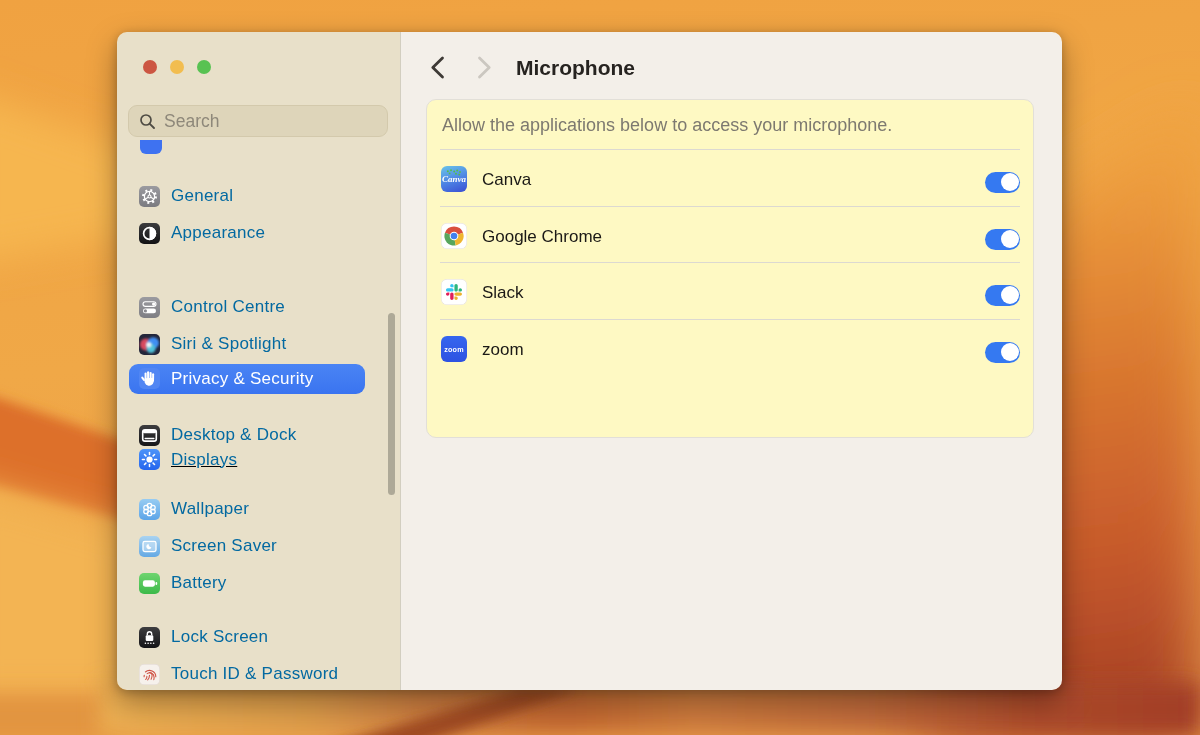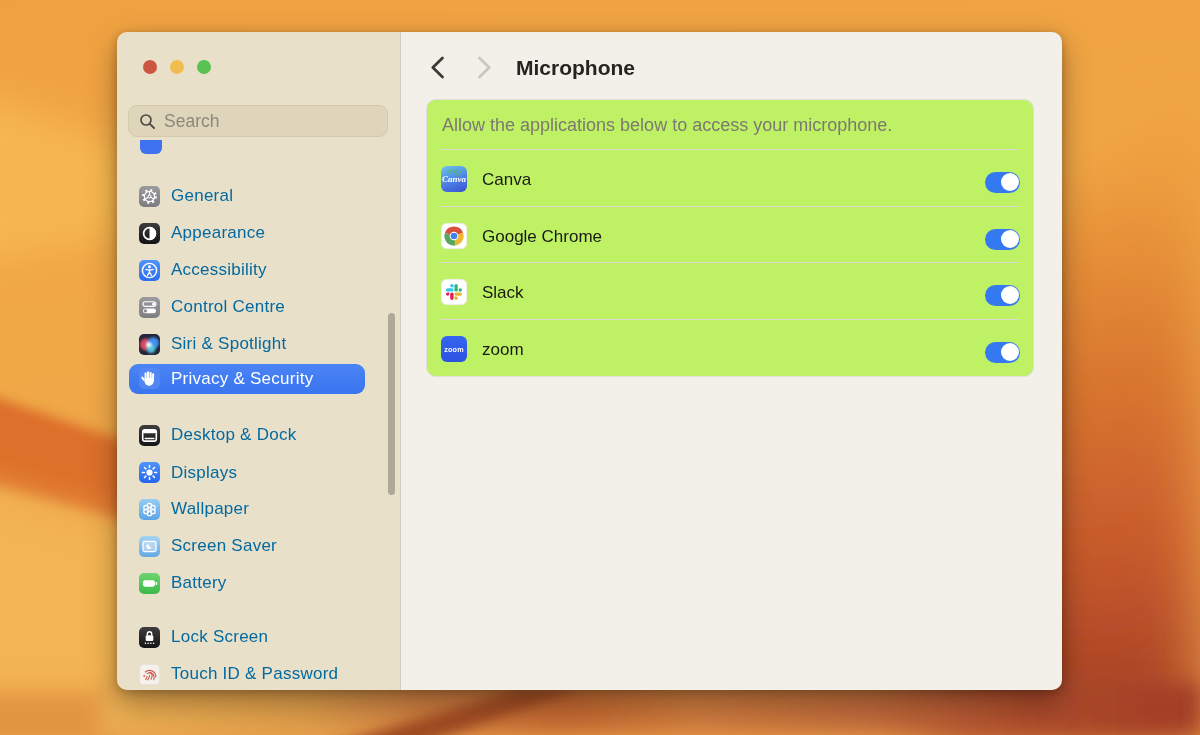--- a/index.html
+++ b/index.html
@@ -30,22 +30,22 @@
   .row { position:absolute; left:12px; width:236px; height:37px; display:flex; align-items:center; }
   .row .ic { width:21px; height:21px; margin-left:10px; flex:none; border-radius:5px; position:relative; }
   .row .lb { margin-left:11px; font-size:17px; color:#0369a1; letter-spacing:0.25px; }
   .row.sel { background:linear-gradient(#4a84f4,#3a74f0); border-radius:9px; height:30px; }
   .row.sel .lb { color:#fff; }
   #sbar { position:absolute; left:271px; top:281px; width:7px; height:182px; border-radius:3.5px; background:rgba(80,78,70,0.38); }
   #partial { position:absolute; left:23px; top:108px; width:22px; height:14px; background:#3e72f1; border-radius:0 0 6px 6px; }
   .chev { position:absolute; top:24px; }
   #title { position:absolute; left:115px; top:24px; font-size:21px; font-weight:bold; color:#262320; }
   #card {
-    position:absolute; left:25px; top:67px; width:608px; height:278px;
-    background:#bef264; border-radius:10px; border:1px solid #e2dfd8;
+    position:absolute; left:25px; top:67px; width:608px; height:339px;
+    background:#fef9c3; border-radius:10px; border:1px solid #e2dfd8;
   }
   #card .cap { position:absolute; left:15px; top:15px; font-size:18px; color:#7d7970; }
   .sep { position:absolute; left:13px; width:580px; height:1px; background:#dcd9d1; }
   .approw { position:absolute; left:0; width:100%; height:57px; }
   .appic { position:absolute; left:14px; top:0; width:26px; height:26px; border-radius:6px; }
   .applb { position:absolute; left:55px; font-size:17px; color:#1b1916; }
   .tog { position:absolute; right:13px; width:35px; height:21px; border-radius:10.5px; background:#3579f1; }
   .tog .knob { position:absolute; right:1.5px; top:1.5px; width:18px; height:18px; border-radius:50%; background:#fff; }
 </style>
 </head>
@@ -134,31 +134,20 @@
       </div>
       <div class="row" style="top:182.5px;">
         <span class="ic" style="background:linear-gradient(#3c3c3e,#121214);">
           <svg width="21" height="21" viewBox="0 0 21 21">
               <circle cx="10.5" cy="10.5" r="5.9" fill="none" stroke="#fff" stroke-width="1.7"></circle>
               <path d="M10.5,3.8 A6.7,6.7 0 0 1 10.5,17.2 Z" fill="#fff"></path>
             </svg>
         </span>
           <span class="lb">Appearance</span>
       </div>
-      <div class="row" style="top:219.5px;">
-        <span class="ic" style="background:linear-gradient(#4d94f8,#2e6ef0);">
-          <svg width="21" height="21" viewBox="0 0 21 21">
-              <circle cx="10.5" cy="10.5" r="7.1" fill="none" stroke="#fff" stroke-width="1.4"></circle>
-              <circle cx="10.5" cy="6.7" r="1.5" fill="#fff"></circle>
-              <path d="M6.9,9.3 Q10.5,10.7 14.1,9.3" fill="none" stroke="#fff" stroke-width="1.3" stroke-linecap="round"></path>
-              <path d="M10.5,9.8 L10.5,12 M10.5,12 L8.5,15.4 M10.5,12 L12.5,15.4" fill="none" stroke="#fff" stroke-width="1.3" stroke-linecap="round"></path>
-            </svg>
-        </span>
-          <span class="lb">Accessibility</span>
-      </div>
       <div class="row" style="top:256.5px;">
         <span class="ic" style="background:linear-gradient(#9b9ba0,#7e7e83);">
           <svg width="21" height="21" viewBox="0 0 21 21">
               <rect x="4" y="4.7" width="13" height="4.7" rx="2.35" fill="none" stroke="#fff" stroke-width="1.1"></rect>
               <circle cx="14.6" cy="7.05" r="1.6" fill="#fff"></circle>
               <rect x="4" y="11.6" width="13" height="4.7" rx="2.35" fill="#fff"></rect>
               <circle cx="6.4" cy="13.95" r="1.6" fill="#8a8a8f"></circle>
             </svg>
         </span>
           <span class="lb">Control Centre</span>
@@ -197,21 +186,21 @@
       <div class="row" style="top:384.5px;">
         <span class="ic" style="background:linear-gradient(#3d3d3f,#161618);">
           <svg width="21" height="21" viewBox="0 0 21 21">
               <rect x="3.7" y="4.9" width="13.6" height="11.2" rx="2.2" fill="none" stroke="#fff" stroke-width="1.6"></rect>
               <rect x="3.7" y="4.9" width="13.6" height="3.4" rx="1.7" fill="#fff"></rect>
               <line x1="6.2" y1="13.6" x2="14.8" y2="13.6" stroke="#fff" stroke-width="1.5" stroke-linecap="round"></line>
             </svg>
         </span>
           <span class="lb">Desktop &amp; Dock</span>
       </div>
-      <div class="row" style="top:422px;">
+      <div class="row" style="top:409px;text-decoration:underline;">
         <span class="ic" style="background:linear-gradient(#4d94f8,#2465ee);">
           <svg width="21" height="21" viewBox="0 0 21 21">
               <circle cx="10.5" cy="10.5" r="3.1" fill="#fff"></circle>
               <g stroke="#fff" stroke-width="1.5" stroke-linecap="round">
                 <line x1="10.5" y1="3.4" x2="10.5" y2="5.4"></line>
                 <line x1="10.5" y1="15.6" x2="10.5" y2="17.6"></line>
                 <line x1="3.4" y1="10.5" x2="5.4" y2="10.5"></line>
                 <line x1="15.6" y1="10.5" x2="17.6" y2="10.5"></line>
                 <line x1="5.48" y1="5.48" x2="6.9" y2="6.9"></line>
                 <line x1="14.1" y1="14.1" x2="15.52" y2="15.52"></line>

